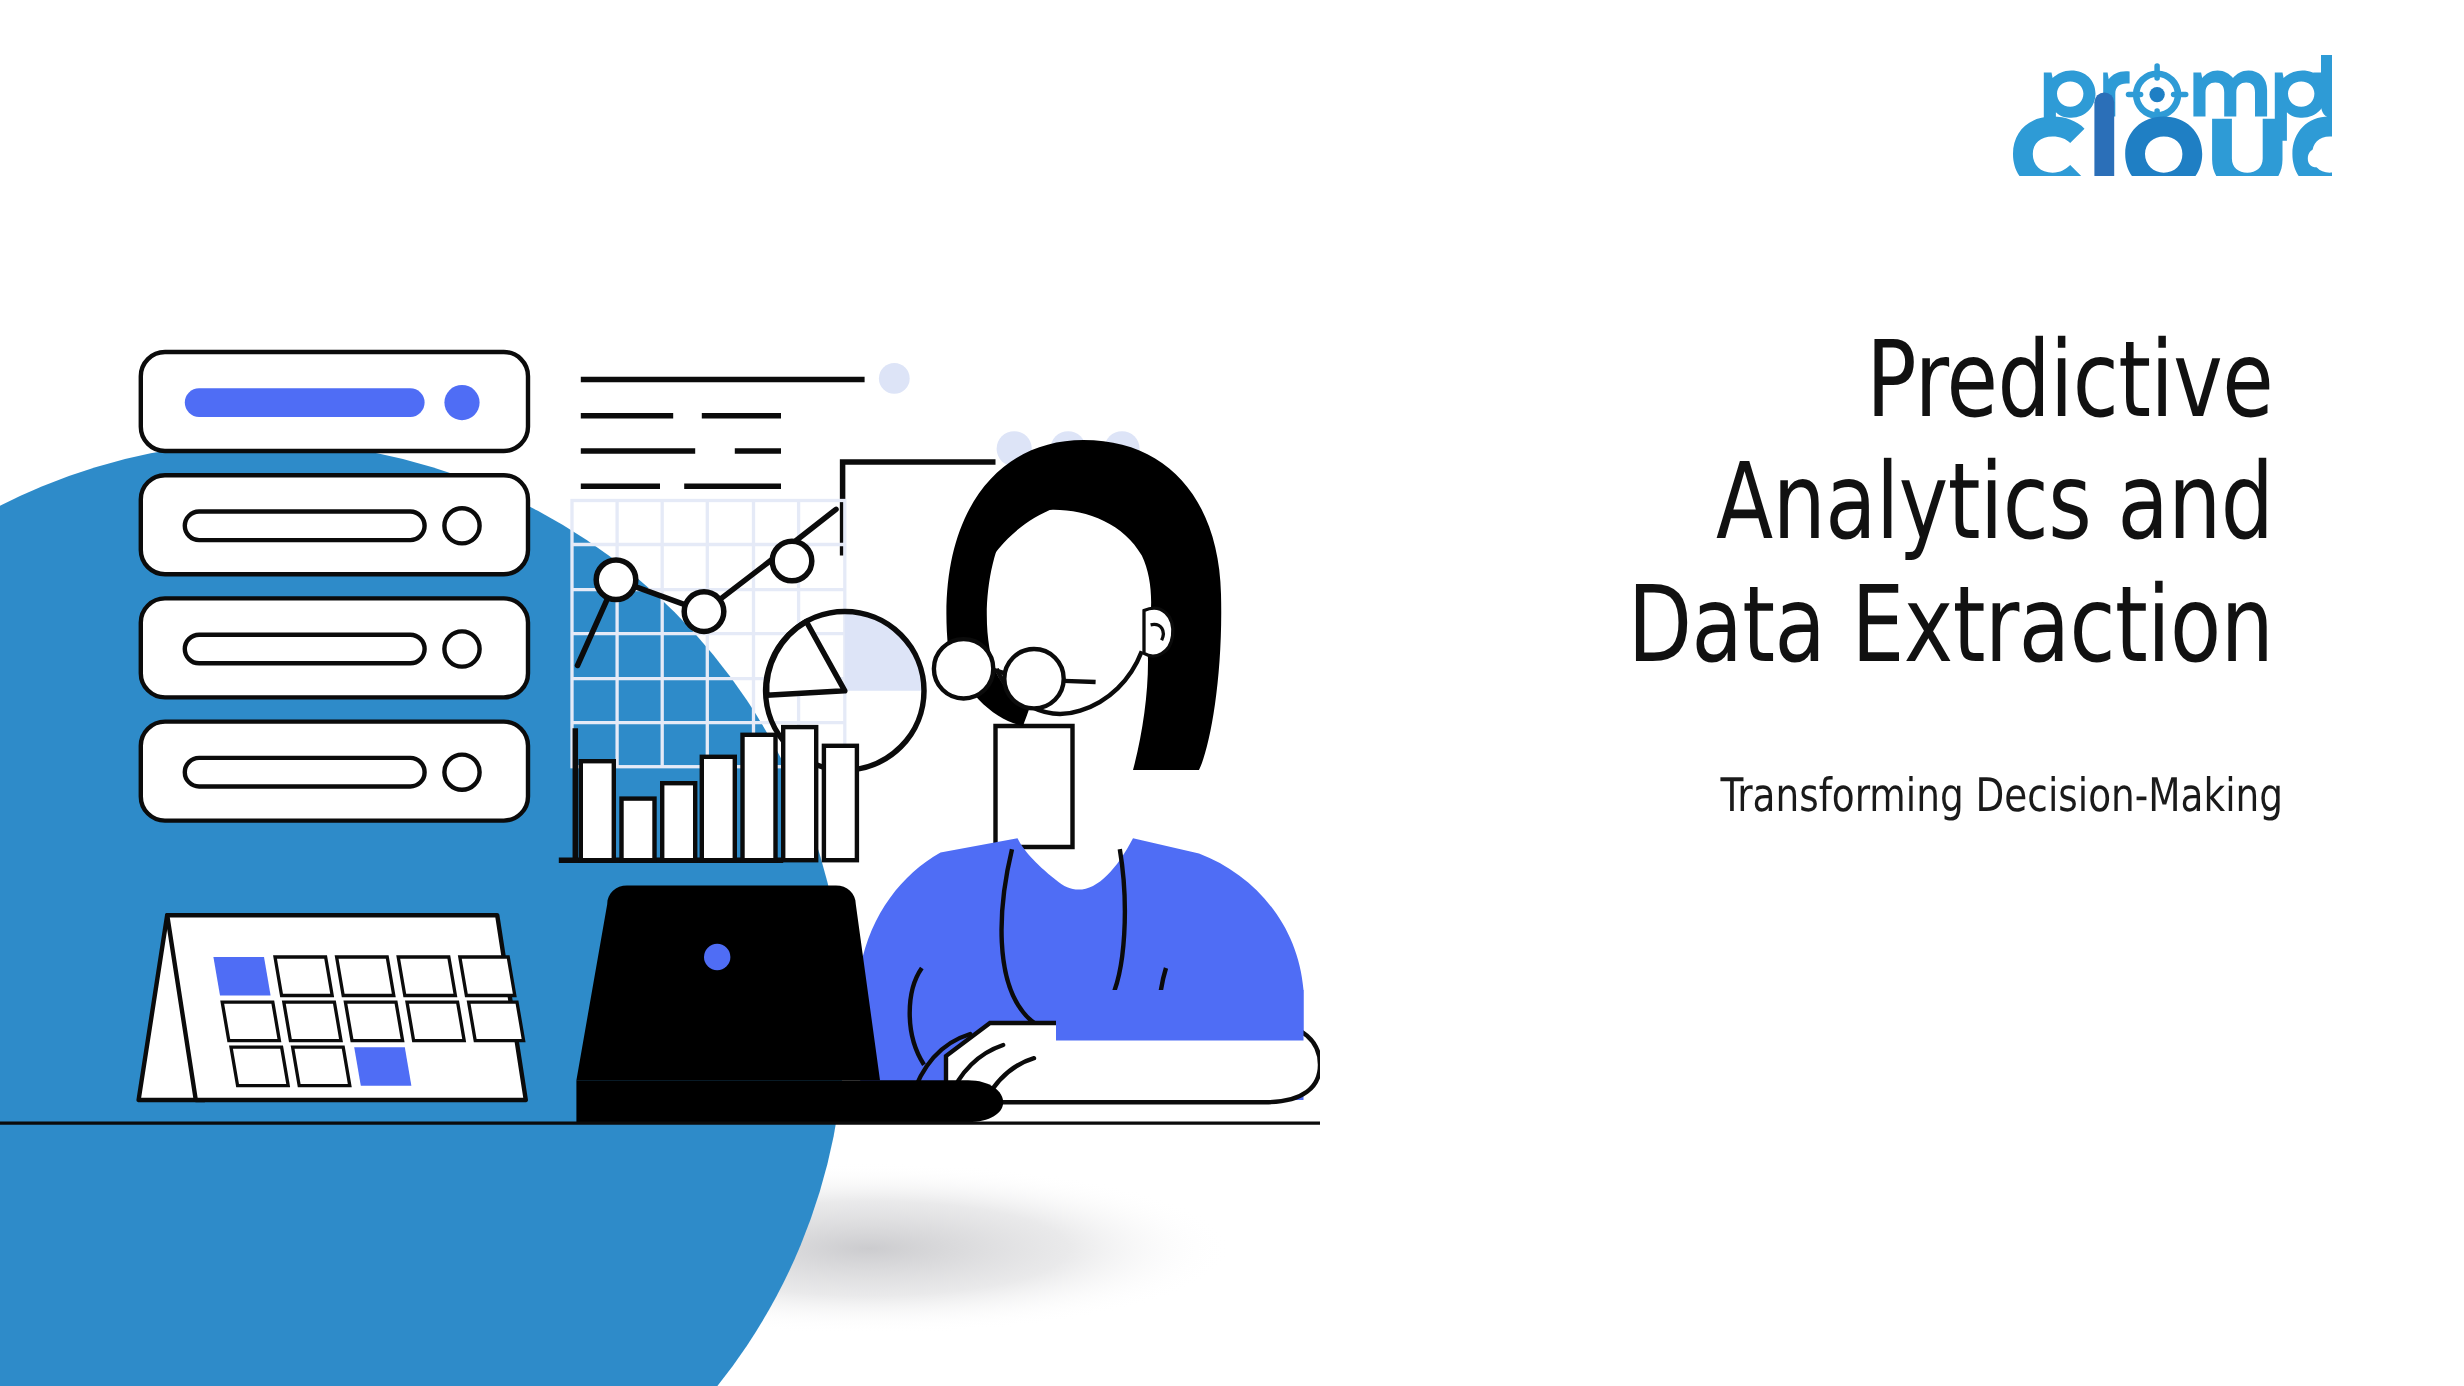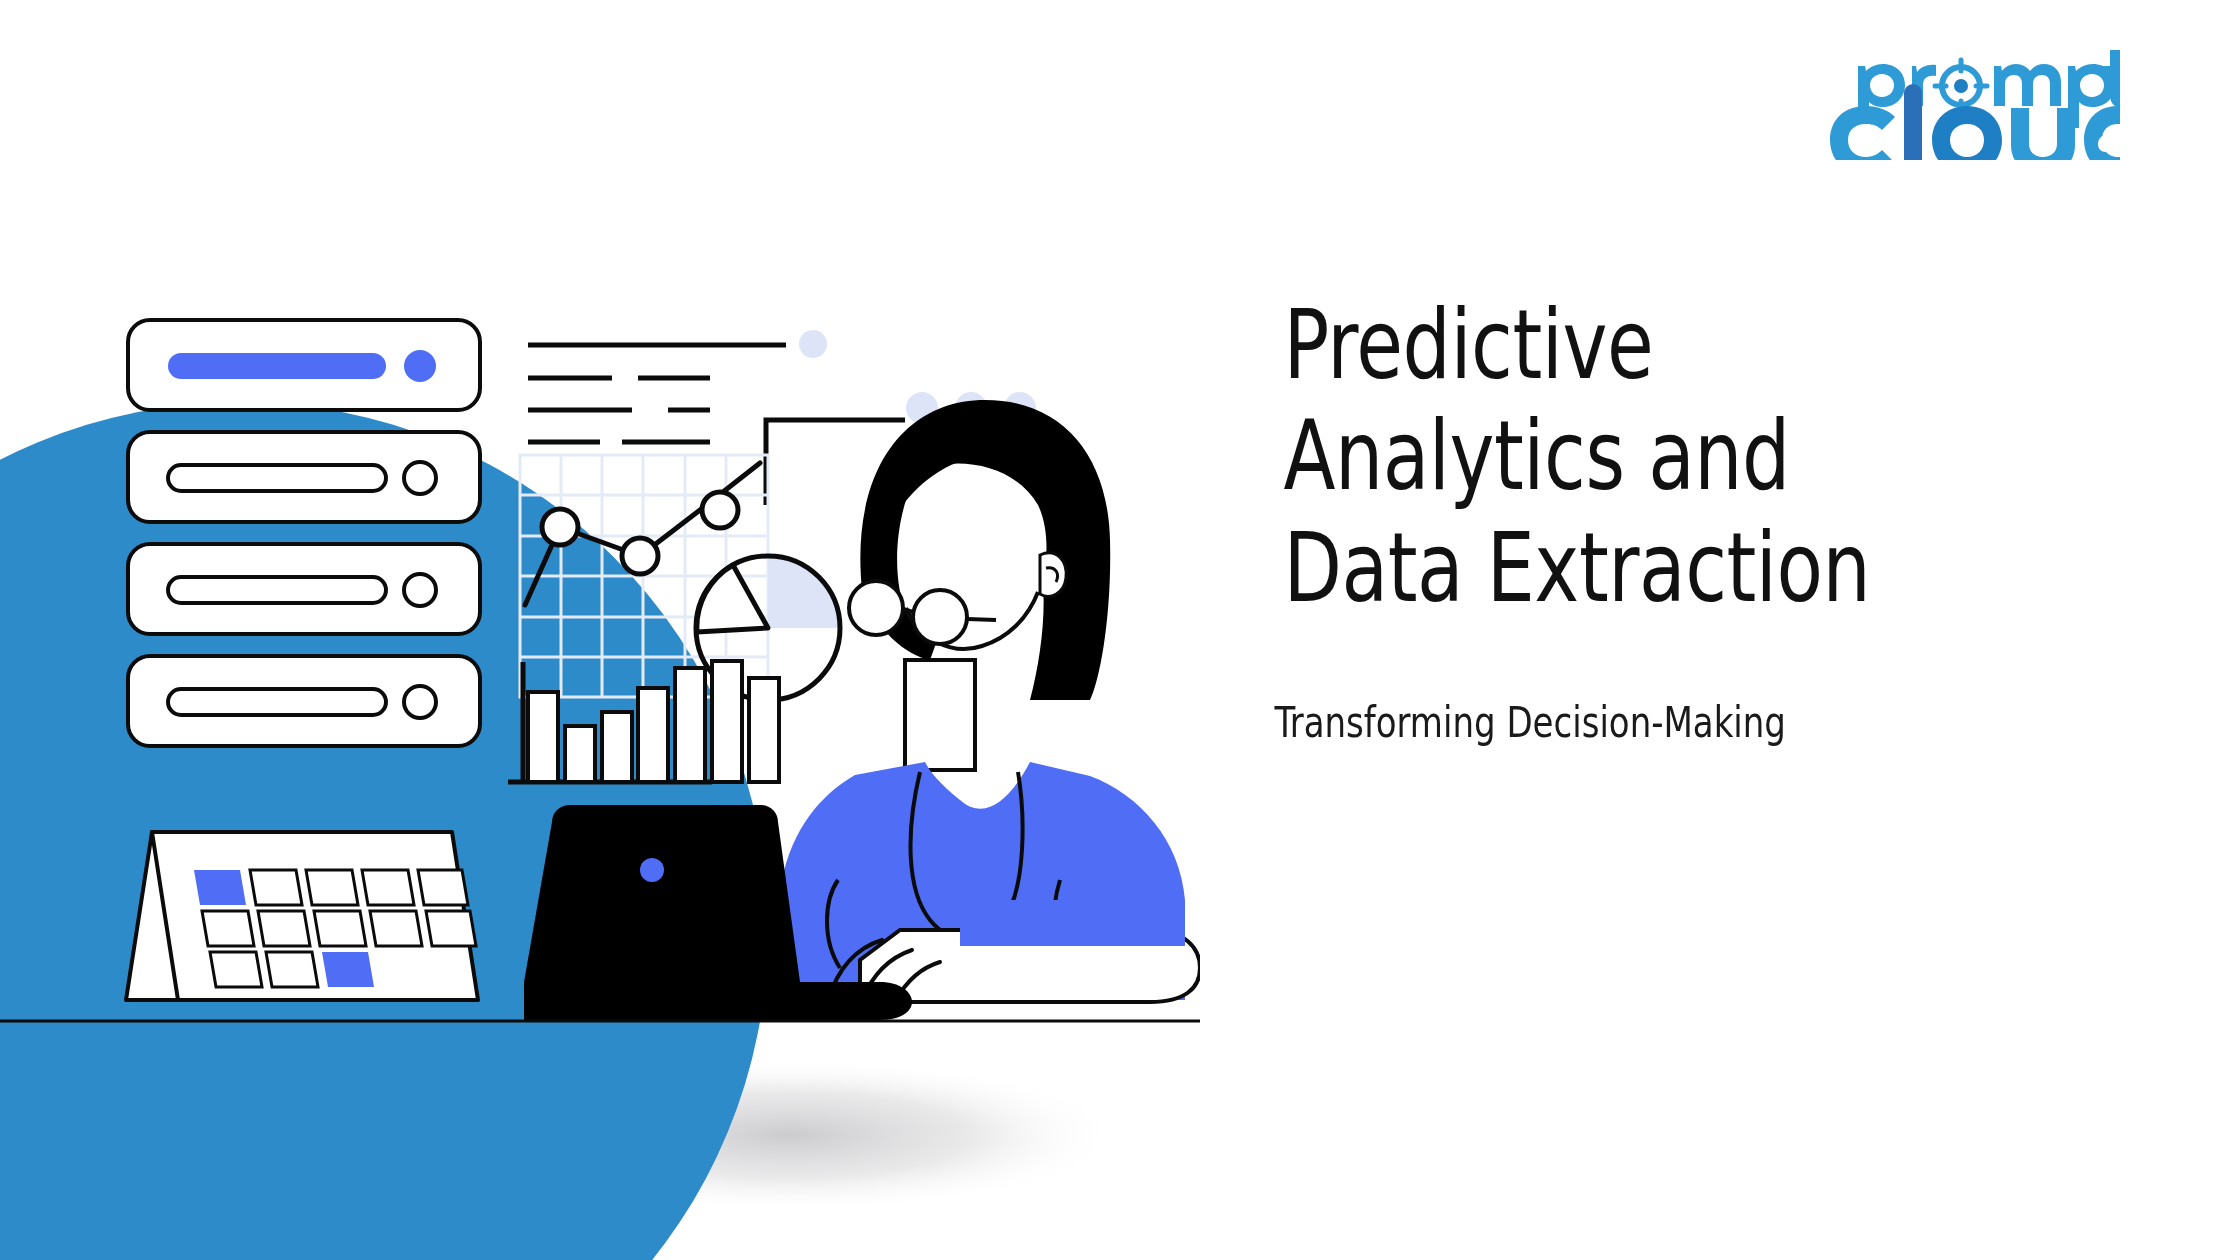--- a/index.html
+++ b/index.html
@@ -14,21 +14,21 @@
   
   .logo-wrap {
     position:absolute; left:1820px; top:40px;
     width:300px; height:120px;
   }
   .logo-wrap svg { width:100%; height:100%; display:block; }
 
   
   .text-col {
     position:absolute; left:1230px; top:290px;
-    width:890px; text-align:left;
+    width:890px; text-align:right;
   }
   .title {
     font-family:"DejaVu Sans Condensed","Liberation Sans Narrow","Liberation Sans", sans-serif;
     font-stretch:condensed;
     font-size:96px; line-height:1.16; font-weight:400;
     color:#111111; letter-spacing:-0.5px;
     transform:scaleX(0.88); transform-origin:center top;
   }
   .subtitle {
     margin-top:74px;

